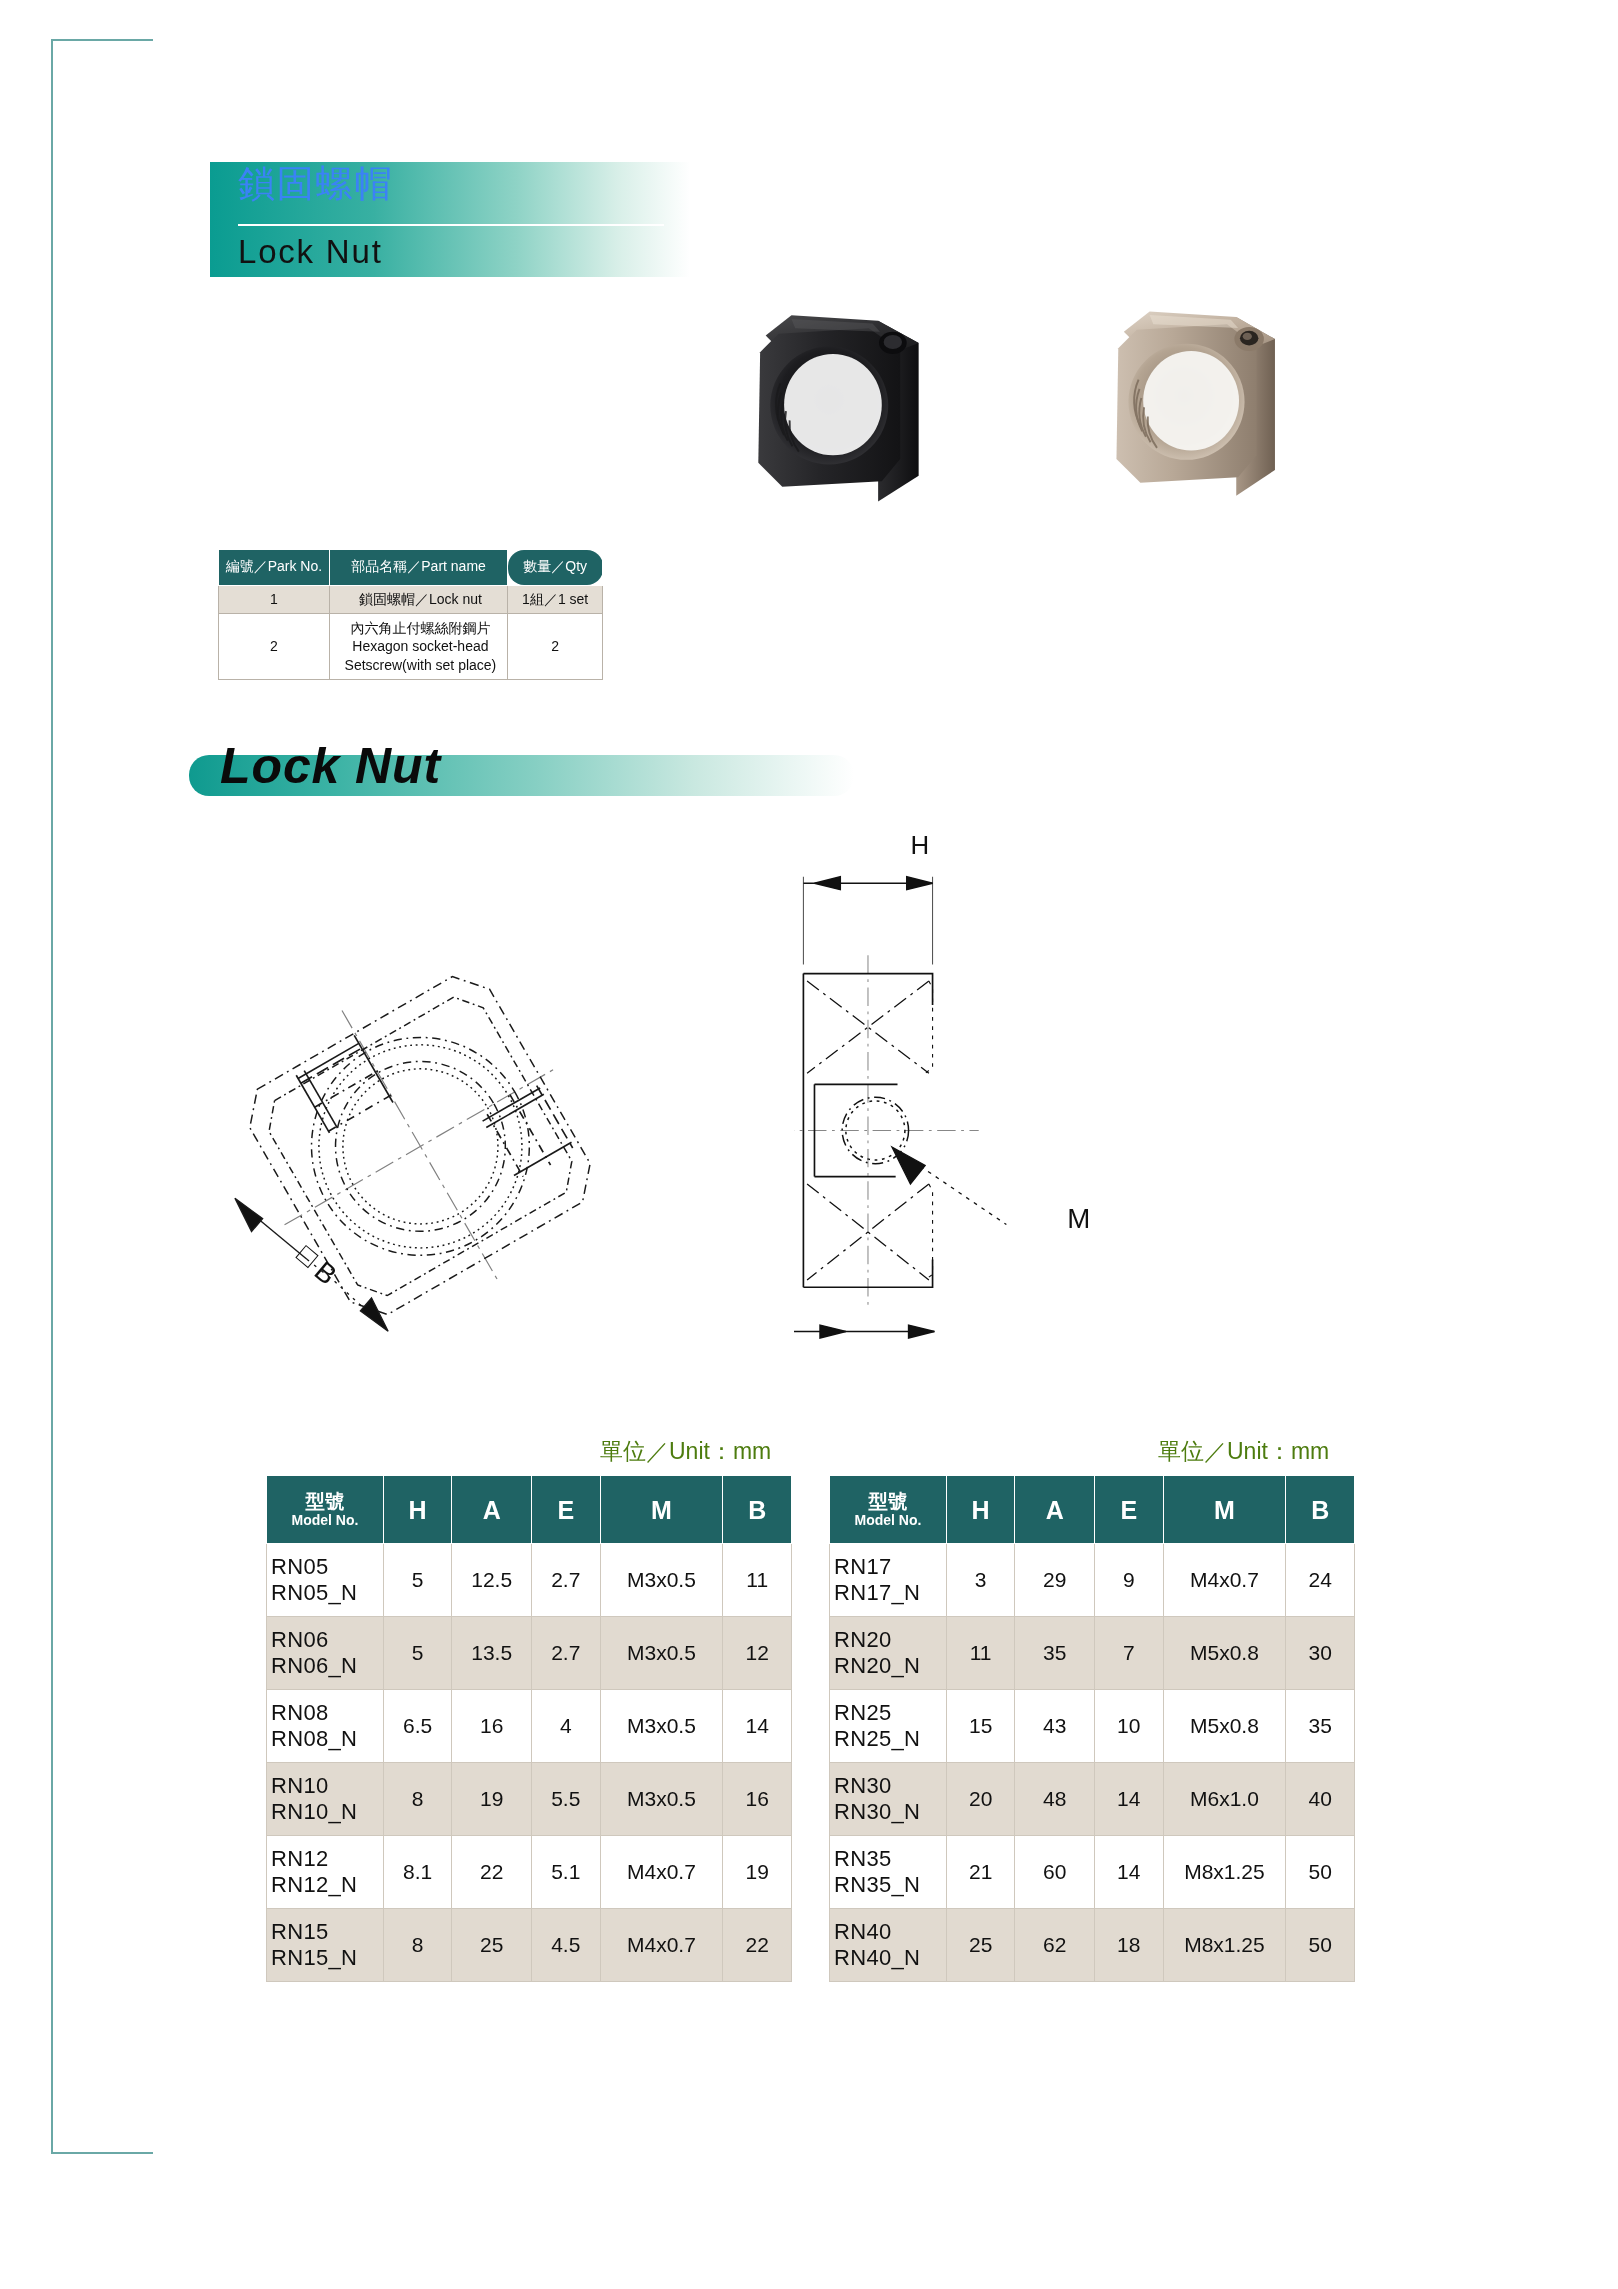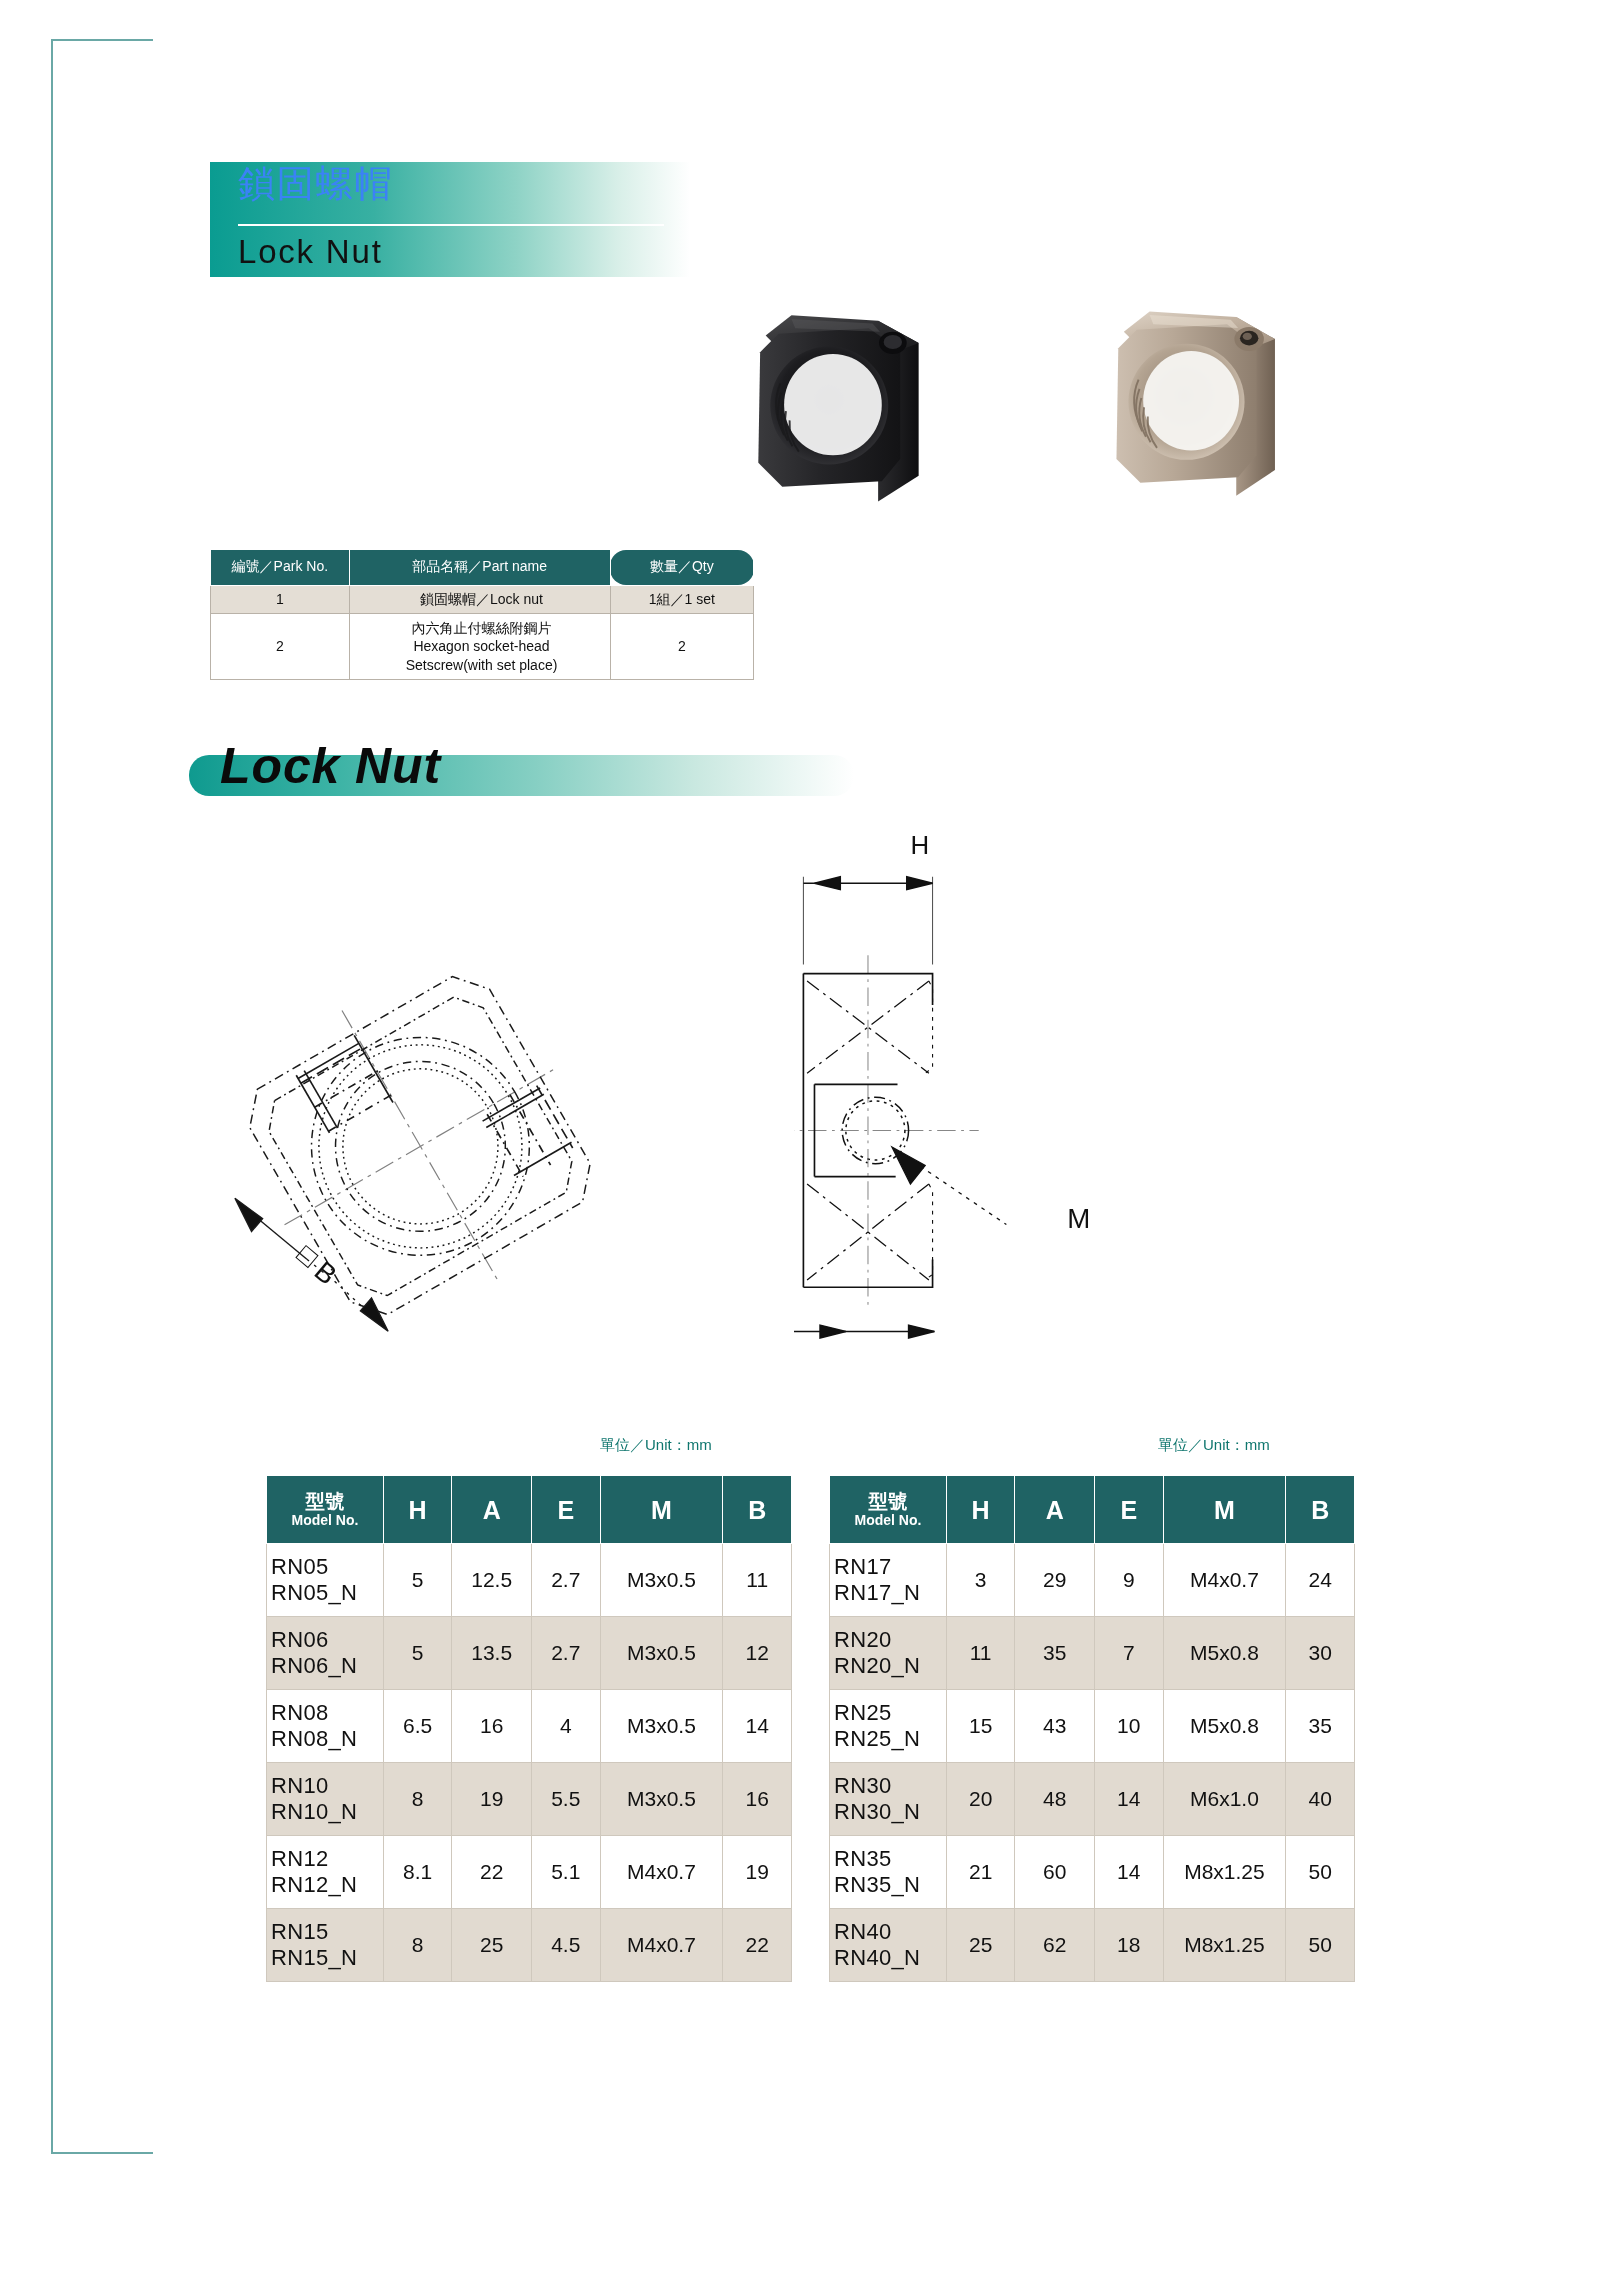--- a/index.html
+++ b/index.html
@@ -30,21 +30,21 @@
     position:absolute; left:238px; top:230px; width:425px; height:44px;
     font-size:33px; color:#111; letter-spacing:1.8px; line-height:44px; white-space:nowrap;
   }
 
   
   .photo { position:absolute; }
   .photo svg { display:block; }
 
   
   .parts-table {
-    position:absolute; left:210px; top:549px; width:544px;
+    position:absolute; left:218px; top:549px; width:385px;
     border-collapse:collapse; font-size:14px; color:#111;
   }
   .parts-table th {
     background:#1f6364; color:#ffffff; font-weight:normal;
     padding:8.3px 3.7px; border:0.9px solid #ffffff; font-size:14px; white-space:nowrap;
   }
   .parts-table td {
     border:0.9px solid #b9b2a8; padding:4.6px 5.5px; text-align:center; vertical-align:middle; line-height:1.32;
   }
   .parts-table tr.alt td { background:#e4ded5; }
@@ -61,21 +61,21 @@
     position:absolute; left:220px; top:736px; width:461px; height:61px;
     font-size:50px; font-weight:bold; font-style:italic; color:#0a0a0a;
     line-height:61px; letter-spacing:0.9px; white-space:nowrap;
   }
 
   
   .draw { position:absolute; }
   .draw svg { display:block; }
 
   
-  .unit-cap { position:absolute; font-size:15px; color:#0f766e; white-space:nowrap; }
+  .unit-cap { position:absolute; font-size:23px; color:#4d7c0f; white-space:nowrap; }
 
   
   .spec {
     position:absolute; border-collapse:collapse; font-size:21px; color:#111;
     table-layout:fixed;
   }
   .spec th {
     background:#1f6364; color:#ffffff; font-weight:bold;
     border:0.9px solid #ffffff; height:68px; padding:0 1.8px; line-height:1.12;
   }

